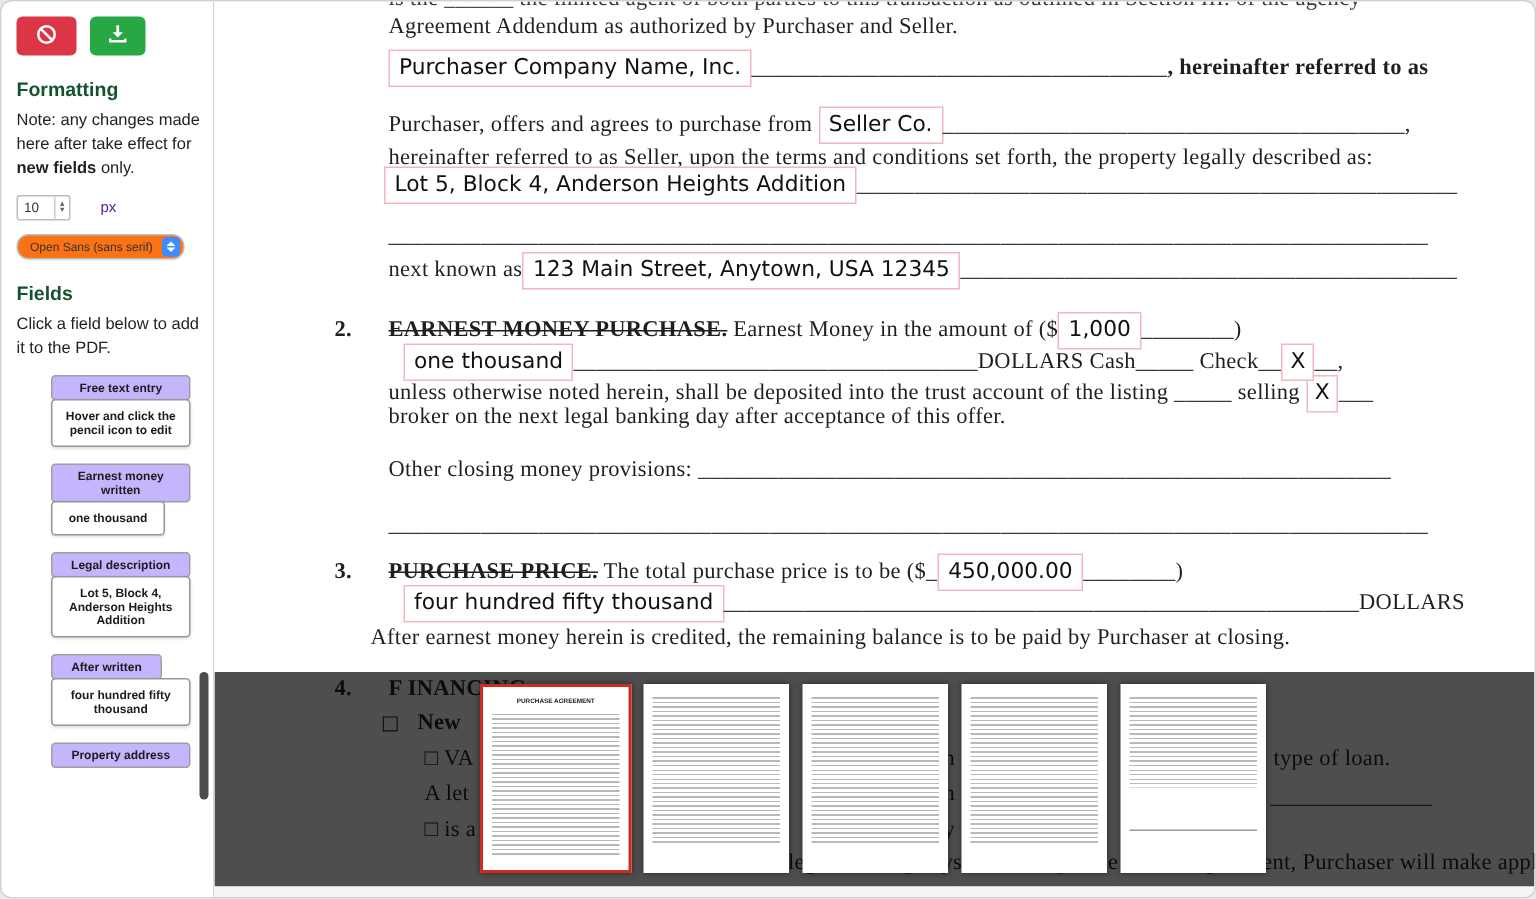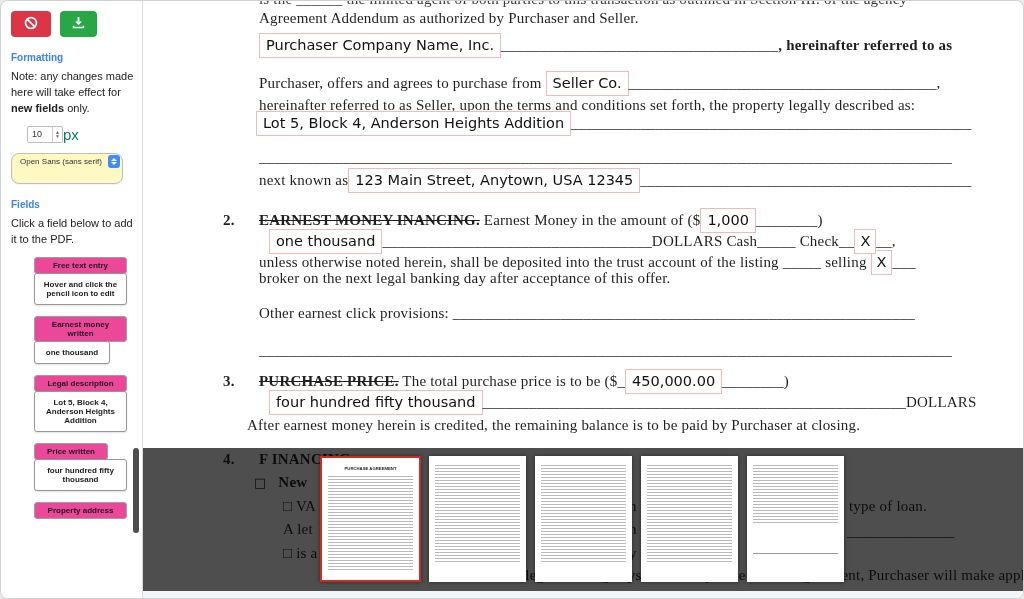--- a/index.html
+++ b/index.html
@@ -4,35 +4,35 @@
 <style>
   html,body{margin:0;padding:0;background:#e9e9ec;font-family:"Liberation Sans",sans-serif;}
   .stage{position:relative;width:1024px;height:599px;margin:0 auto;background:#fff;border:1px solid #cdd0d4;border-radius:8px;overflow:hidden;box-sizing:border-box;}
 
   
   .sidebar{position:absolute;left:0;top:0;bottom:0;width:142px;background:#fff;border-right:1px solid #d8d8d8;box-sizing:border-box;padding:10px 8px 0 10px;}
   .btnrow{display:flex;gap:9px;}
   .tbtn{border:none;border-radius:4px;width:40px;height:26px;display:flex;align-items:center;justify-content:center;cursor:pointer;padding:0;}
   .tbtn.red{background:#dc3545;}
   .tbtn.green{background:#28a745;width:37px;}
-  .sb-h{font-size:10px;font-weight:bold;color:#3b82f6;margin:15px 0 6px 0;}
+  .sb-h{font-size:13px;font-weight:bold;color:#14532d;margin:15px 0 6px 0;}
   .sb-note{font-size:11px;color:#222;line-height:1.45;margin:0 0 9px 0;}
-  .sizerow{display:flex;align-items:center;gap:0;margin:2px 0 7px 16px;}
+  .sizerow{display:flex;align-items:center;gap:20px;margin:2px 0 7px 0;}
   .numinput{display:inline-flex;align-items:center;border:1px solid #bdbdbd;background:#fff;border-radius:2px;height:15px;width:30px;justify-content:space-between;padding-left:4px;font-size:9px;color:#333;}
   .stepper{display:flex;flex-direction:column;border-left:1px solid #ccc;height:100%;justify-content:center;padding:0 2px;font-size:5px;line-height:4px;color:#666;}
-  .pxlab{font-size:15px;color:#0f766e;}
-  .selectbox{display:inline-flex;align-items:center;border:1px solid #bdbdbd;border-radius:8px;background:#fef9c3;padding:1px 2px 15px 8px;gap:6px;box-shadow:0 1px 1px rgba(0,0,0,.05);}
+  .pxlab{font-size:10px;color:#4c1d95;}
+  .selectbox{display:inline-flex;align-items:center;border:1px solid #bdbdbd;border-radius:8px;background:#f97316;padding:1px 2px 1px 8px;gap:6px;box-shadow:0 1px 1px rgba(0,0,0,.05);}
   .selectbox .sval{font-size:8px;color:#333;}
   .selbtn{width:12px;height:13px;background:#3d8bfd;border-radius:3px;display:flex;flex-direction:column;align-items:center;justify-content:center;gap:1px;}
   .selbtn i{display:block;width:0;height:0;border-left:3px solid transparent;border-right:3px solid transparent;}
   .selbtn i.up{border-bottom:3px solid #fff;}
   .selbtn i.dn{border-top:3px solid #fff;}
   .cards{margin-left:23px;margin-top:8px;}
   .card{max-width:93px;margin-bottom:11px;cursor:pointer;}
-  .card-h{background:#ec4899;border:1px solid #a0a0a0;border-radius:3px;color:#1c1c1c;font-size:8px;font-weight:bold;text-align:center;padding:3px 5px;}
+  .card-h{background:#c4b5fd;border:1px solid #a0a0a0;border-radius:3px;color:#1c1c1c;font-size:8px;font-weight:bold;text-align:center;padding:3px 5px;}
   .card-b{background:#fff;border:1px solid #979797;border-radius:3px;margin-top:-1px;padding:6px 4px;font-size:8px;font-weight:600;color:#1c1c1c;text-align:center;box-shadow:0 1px 2px rgba(0,0,0,.12);}
   .sb-scroll{position:absolute;right:3px;top:447px;width:6px;height:85px;background:#4d4d4d;border-radius:3px;}
 
   
   .main{position:absolute;left:142px;top:0;right:0;bottom:0;background:#fff;overflow:hidden;}
   .docline{position:absolute;white-space:nowrap;font-family:"Liberation Serif",serif;font-size:15px;color:#1f1f1f;letter-spacing:.2px;}
   .num{display:inline-block;width:36px;font-weight:bold;}
   .bh{font-weight:bold;text-decoration:line-through;text-decoration-thickness:1px;}
   .pf{display:inline-block;border:1px solid #f3b7be;background:#fff;padding:0 6px;font-family:"DejaVu Sans",sans-serif;font-size:14.5px;color:#111;line-height:23px;letter-spacing:0;}
   .pf.xs{padding:0 5px;}
@@ -70,21 +70,21 @@
           <svg width="15" height="15" viewBox="0 0 24 24">
               <path d="M12 3v9" stroke="#fff" stroke-width="3" fill="none"></path>
               <path d="M6.5 10.5L12 16l5.5-5.5z" fill="#fff"></path>
               <path d="M4 17v3h16v-3" stroke="#fff" stroke-width="2.6" fill="none"></path>
             </svg>
         </span>
       </button>
     </div>
 
     <div class="sb-h">Formatting</div>
-    <p class="sb-note"><span>Note: any changes made here will take effect for</span> <b>new fields</b> <span>only.</span></p>
+    <p class="sb-note"><span>Note: any changes made here after take effect for</span> <b>new fields</b> <span>only.</span></p>
 
     <div class="sizerow">
       <span class="numinput">
         <span>10</span>
         <span class="stepper">
             <span>▲</span>
             <span>▼</span>
           </span>
       </span>
       <span class="pxlab">px</span>
@@ -108,21 +108,21 @@
       </div>
       <div class="card">
         <div class="card-h">Earnest money written</div>
         <div class="card-b" style="width:66px">one thousand</div>
       </div>
       <div class="card" style="width:93px">
         <div class="card-h">Legal description</div>
         <div class="card-b">Lot 5, Block 4, Anderson Heights Addition</div>
       </div>
       <div class="card">
-        <div class="card-h" style="width:62px">Price written</div>
+        <div class="card-h" style="width:62px">After written</div>
         <div class="card-b">four hundred fifty thousand</div>
       </div>
       <div class="card" style="width:93px">
         <div class="card-h">Property address</div>
 
       </div>
 
     </div>
 
     <div class="sb-scroll"></div>
@@ -146,31 +146,31 @@
       <span class="pf">Lot 5, Block 4, Anderson Heights Addition</span><span>____________________________________________________</span>
     </div>
 
     <div class="docline" style="top:148px;left:116px">__________________________________________________________________________________________</div>
 
     <div class="docline" style="top:167px;left:116px">
       <span>next known as</span><span class="pf">123 Main Street, Anytown, USA 12345</span><span>___________________________________________</span>
     </div>
 
     <div class="docline" style="top:207px;left:80px">
-      <span class="num">2.</span><span class="bh">EARNEST MONEY INANCING.</span><span> Earnest Money in the amount of  ($</span><span class="pf">1,000</span><span>________)</span>
+      <span class="num">2.</span><span class="bh">EARNEST MONEY PURCHASE.</span><span> Earnest Money in the amount of  ($</span><span class="pf">1,000</span><span>________)</span>
     </div>
     <div class="docline" style="top:249px;left:116px">
       <span>unless otherwise noted herein, shall be deposited into the trust account of the listing _____ selling </span><span class="pf xs">X</span><span>___</span>
     </div>
     <div class="docline" style="top:228px;left:126px">
       <span class="pf">one thousand</span><span>___________________________________DOLLARS    Cash_____ Check__</span><span class="pf xs">X</span><span>__,</span>
     </div>
     <div class="docline" style="top:269px;left:116px">broker on the next legal banking day after acceptance of this offer.</div>
 
-    <div class="docline" style="top:304px;left:116px">Other earnest click provisions: ____________________________________________________________</div>
+    <div class="docline" style="top:304px;left:116px">Other closing money provisions: ____________________________________________________________</div>
     <div class="docline" style="top:341px;left:116px">__________________________________________________________________________________________</div>
 
     <div class="docline" style="top:368px;left:80px">
       <span class="num">3.</span><span class="bh">PURCHASE PRICE.</span><span> The total purchase price is to be ($_</span><span class="pf">450,000.00</span><span>________)</span>
     </div>
     <div class="docline" style="top:389px;left:126px">
       <span class="pf">four hundred fifty thousand</span><span>_______________________________________________________DOLLARS</span>
     </div>
     <div class="docline" style="top:416px;left:104px">After earnest money herein is credited, the remaining balance is to be paid by Purchaser at closing.</div>
 

